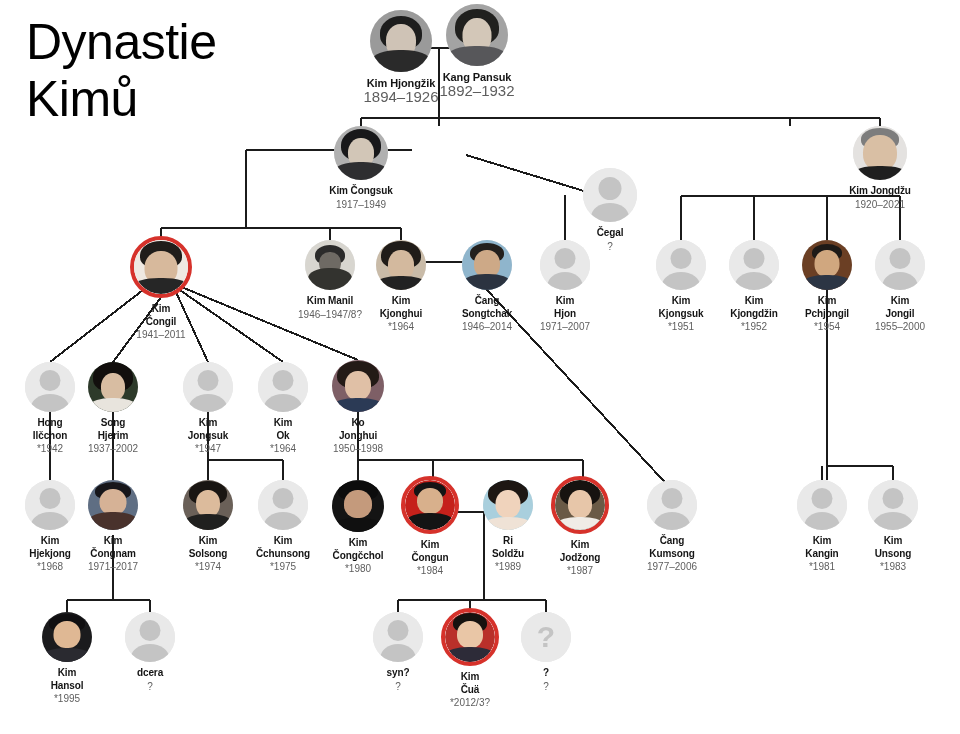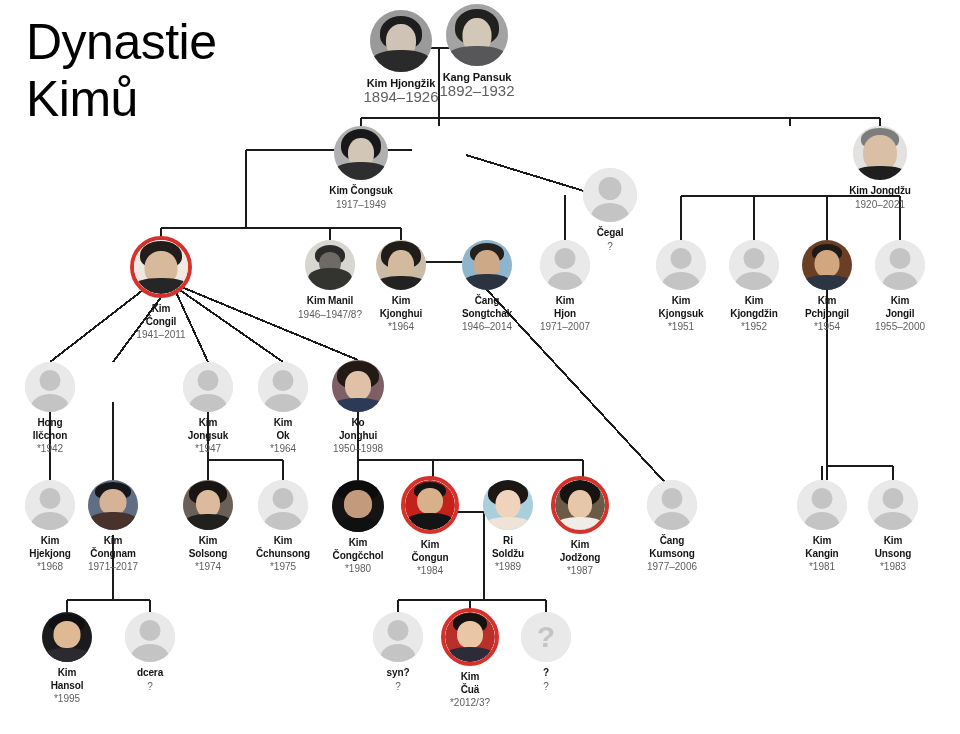--- a/index.html
+++ b/index.html
@@ -392,20 +392,33 @@
       <div class="ph">
         <div class="head" style="width:21px;height:21px;top:8px;"></div>
         <div class="body" style="width:38px;height:19px;bottom:-1px;"></div>
       </div>
     </div>
     <div class="nm">Hong
 Ilčchon</div>
     <div class="dt">*1942</div>
   </div>
 
+  <div class="node" style="left:68px;top:362px;width:90px;">
+    <div class="avatar" style="width:50px;height:50px;">
+      <div class="photo">
+        <div class="bg" style="background:#2d3a2a;"></div>
+        <div class="hair" style="width:40px;height:30px;top:0px;background:#120f0d;"></div>
+        <div class="face" style="width:24px;height:28px;top:11px;background:#d8bda2;"></div>
+        <div class="torso" style="width:44px;height:14px;bottom:0;background:#e8e4dd;"></div>
+      </div>
+    </div>
+    <div class="nm">Song
+Hjerim</div>
+    <div class="dt">1937–2002</div>
+  </div>
 
   <div class="node" style="left:163px;top:362px;width:90px;">
     <div class="avatar" style="width:50px;height:50px;">
       <div class="ph">
         <div class="head" style="width:21px;height:21px;top:8px;"></div>
         <div class="body" style="width:38px;height:19px;bottom:-1px;"></div>
       </div>
     </div>
     <div class="nm">Kim
 Jongsuk</div>

